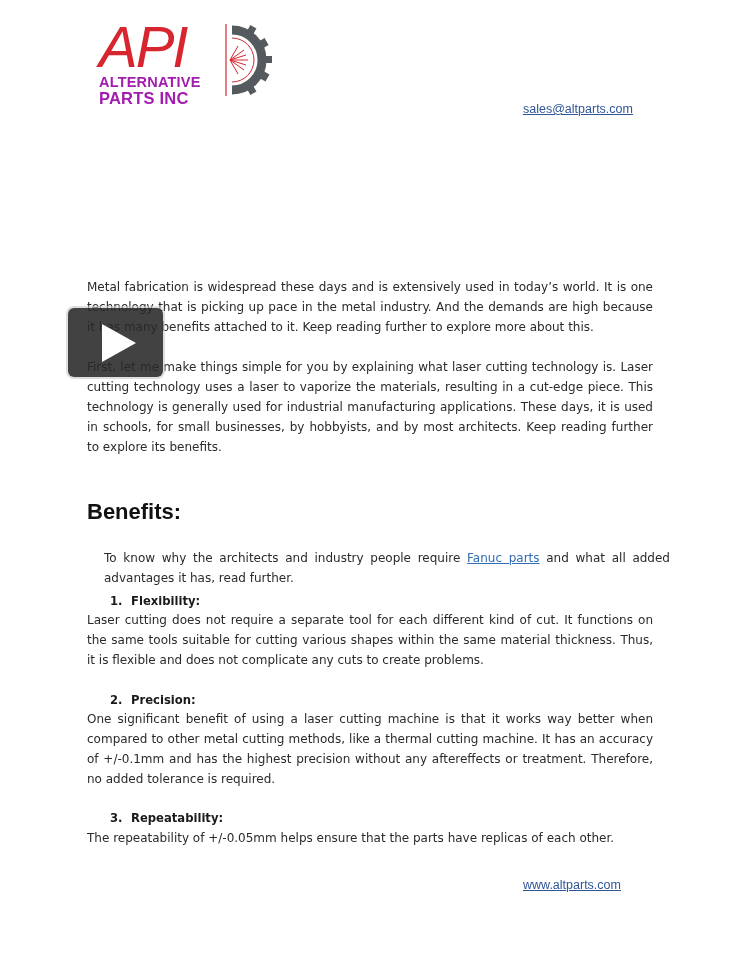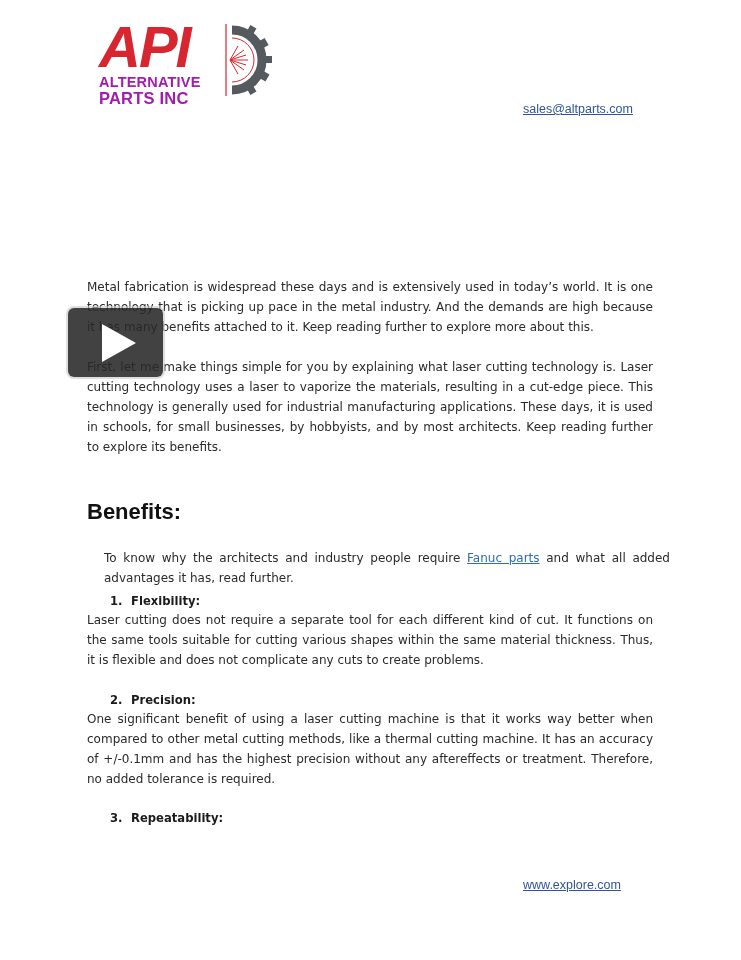--- a/index.html
+++ b/index.html
@@ -3,21 +3,21 @@
 <meta charset="utf-8">
 <style>
   html, body { margin:0; padding:0; background:#ffffff; }
   body { width:741px; height:960px; position:relative; overflow:hidden;
          font-family:"DejaVu Sans", sans-serif; color:#1a1a1a; }
   .page { position:absolute; left:0; top:0; width:741px; height:960px; background:#fff; }
 
   
   .logo { position:absolute; left:97px; top:18px; width:175px; height:90px; }
   .logo-api { position:absolute; left:2px; top:0; font-family:"Liberation Sans", sans-serif;
-              font-weight:bold; font-style:italic; font-size:58px; line-height:58px;
+              font-weight:normal; font-style:italic; font-size:58px; line-height:58px;
               color:#d7262f; letter-spacing:-2px; }
   .logo-line1, .logo-line2 { position:absolute; left:2px; font-family:"Liberation Sans", sans-serif;
               font-weight:bold; color:#a21caf; letter-spacing:0.2px; }
   .logo-line1 { top:56px; font-size:14.5px; }
   .logo-line2 { top:71px; font-size:16.5px; }
   .logo-gear { position:absolute; left:125px; top:4px; width:50px; height:76px; }
 
   .email-link { position:absolute; left:523px; top:102px; font-family:"Liberation Sans", sans-serif;
                 font-size:12.5px; color:#2f5597; text-decoration:underline; }
 
@@ -103,20 +103,21 @@
   <p class="para p4" style="margin:0;">Laser cutting does not require a separate tool for each different kind of cut. It functions on the same tools suitable for cutting various shapes within the same material thickness. Thus, it is flexible and does not complicate any cuts to create problems.</p>
 
   <div class="item-head ih2">
     <span class="num">2.</span><span>Precision:</span>
   </div>
   <p class="para p5" style="margin:0;">One significant benefit of using a laser cutting machine is that it works way better when compared to other metal cutting methods, like a thermal cutting machine. It has an accuracy of +/-0.1mm and has the highest precision without any aftereffects or treatment. Therefore, no added tolerance is required.</p>
 
   <div class="item-head ih3">
     <span class="num">3.</span><span>Repeatability:</span>
   </div>
+  <p class="para p6" style="margin:0;">The repeatability of +/-0.05mm helps ensure that the parts have replicas of each other.</p>
 
-  <a class="web-link">www.explore.com</a>
+  <a class="web-link">www.altparts.com</a>
 
   <div class="play-btn">
     <div class="play-icon"></div>
   </div>
 
 </div>
 
 </body></html>

